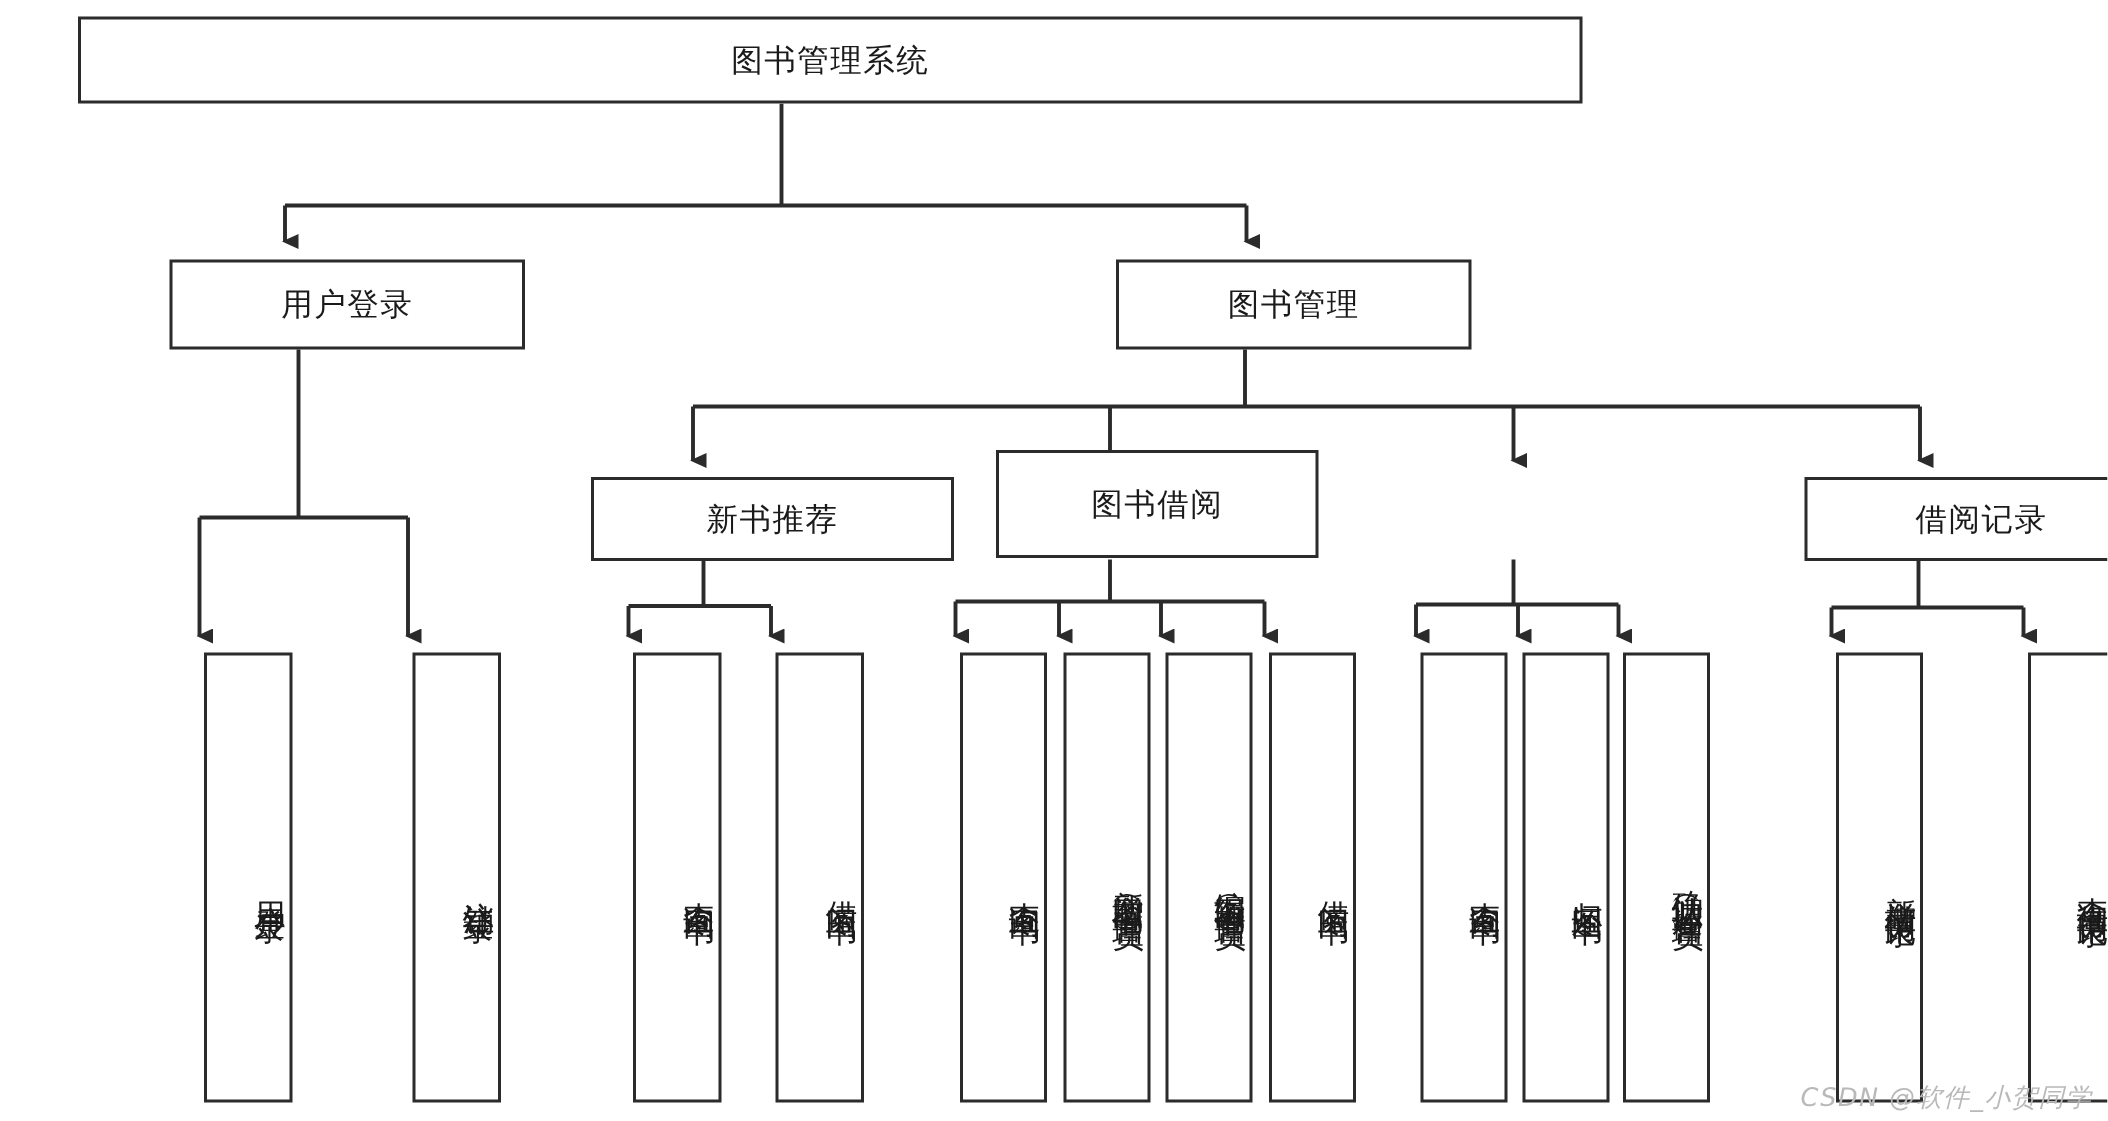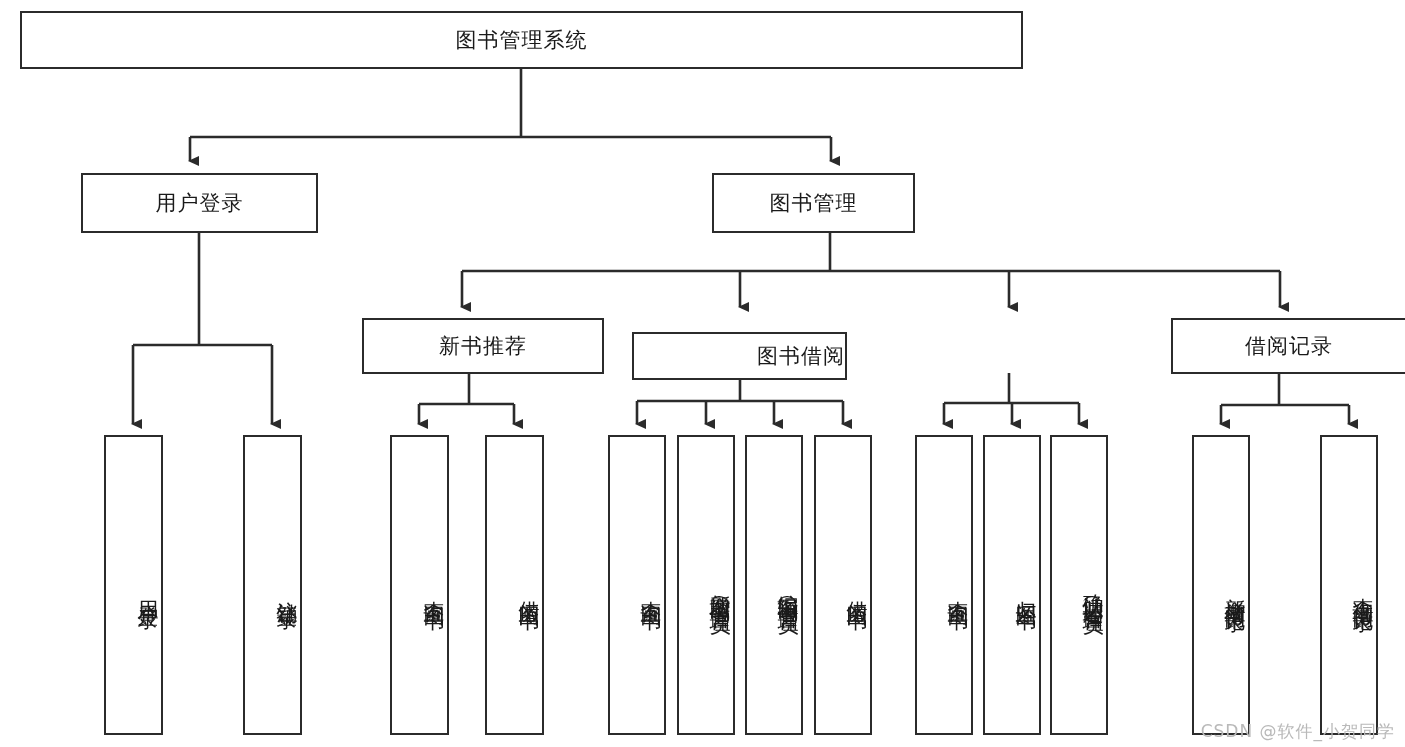--- a/index.html
+++ b/index.html
@@ -11,20 +11,21 @@
     overflow:hidden;
   }
   #stage svg.wires{position:absolute;left:0;top:0;width:1405px;height:747px;pointer-events:none;}
   .node{
     position:absolute;
     box-sizing:border-box;
     background:#ffffff;
     border:2px solid #2b2b2b;
     display:flex;align-items:center;justify-content:center;
     color:#1a1a1a;
+    margin-left:32px;
   }
   .node.h{ font-size:21px; letter-spacing:1px; }
   .node.v{
     writing-mode:vertical-rl;
     text-orientation:upright;
     font-size:21px;
     line-height:1.28;
     letter-spacing:3px;
     padding-top:10px;
     align-items:flex-start;
@@ -36,20 +37,21 @@
     display:block;
     white-space:nowrap;
   }
   .watermark{
     position:absolute;
     right:10px;bottom:4px;
     font-size:17px;
     color:#b9b9b9;
     letter-spacing:1px;
     white-space:nowrap;
+    font-style:italic;
   }
 </style>
 </head>
 <body>
 
 <div id="stage">
 
   <svg class="wires" viewBox="0 0 1405 747">
     <defs>
       <marker id="arw" markerWidth="12" markerHeight="12" refX="5" refY="9" orient="auto" markerUnits="userSpaceOnUse">
@@ -100,28 +102,28 @@
     </g>
   </svg>
 
   <div class="node h" style="left:20px;top:11px;width:1003px;height:58px;">
     <span>图书管理系统</span>
   </div>
 
   <div class="node h" style="left:81px;top:173px;width:237px;height:60px;">
     <span>用户登录</span>
   </div>
-  <div class="node h" style="left:712px;top:173px;width:203px;height:60px;">
+  <div class="node h" style="left:712px;top:173px;width:237px;height:60px;">
     <span>图书管理</span>
   </div>
 
   <div class="node h" style="left:362px;top:318px;width:242px;height:56px;">
     <span>新书推荐</span>
   </div>
-  <div class="node h" style="left:632px;top:332px;width:215px;height:48px;justify-content:flex-end;">
+  <div class="node h" style="left:632px;top:300px;width:215px;height:72px;">
     <span>图书借阅</span>
   </div>
   <div class="node h" style="left:1171px;top:318px;width:236px;height:56px;">
     <span>借阅记录</span>
   </div>
 
   <div class="node v" style="left:104px;top:435px;width:59px;height:300px;">
     <span class="vtext">用户登录</span>
   </div>
   <div class="node v" style="left:243px;top:435px;width:59px;height:300px;">

